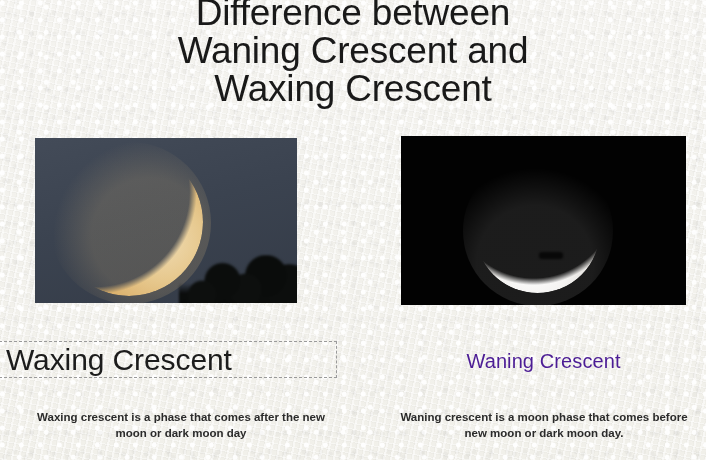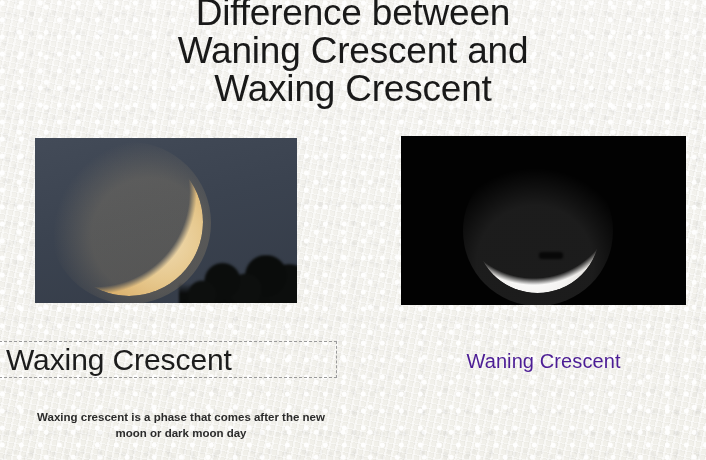--- a/index.html
+++ b/index.html
@@ -233,14 +233,15 @@
     <div id="waning-crescent-notch"></div>
   </div>
 
   <div id="caption-waxing-box"></div>
   <div id="caption-waxing-label">Waxing Crescent</div>
 
   <div id="caption-waning-label">Waning Crescent</div>
 
   <div class="body-text" id="body-waxing">Waxing crescent is a phase that comes after the new moon or dark moon day</div>
 
+  <div class="body-text" id="body-waning">Waning crescent is a moon phase that comes before new moon or dark moon day.</div>
 
 </div>
 
 </body></html>

